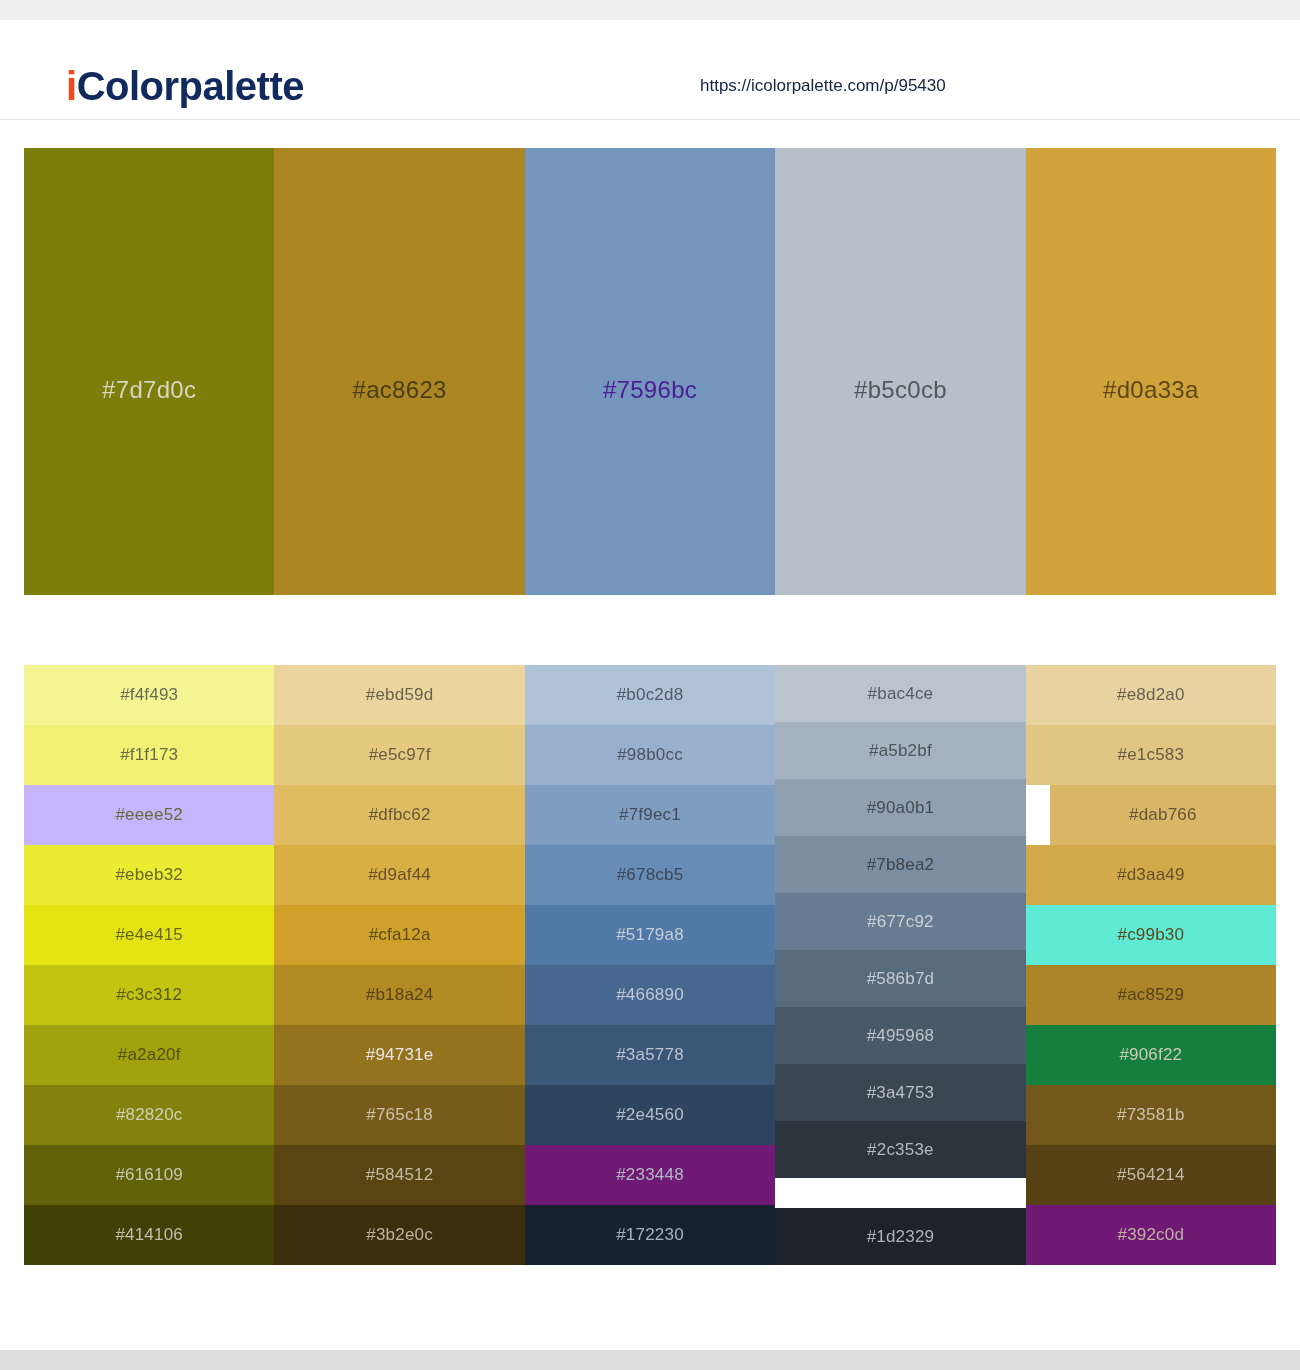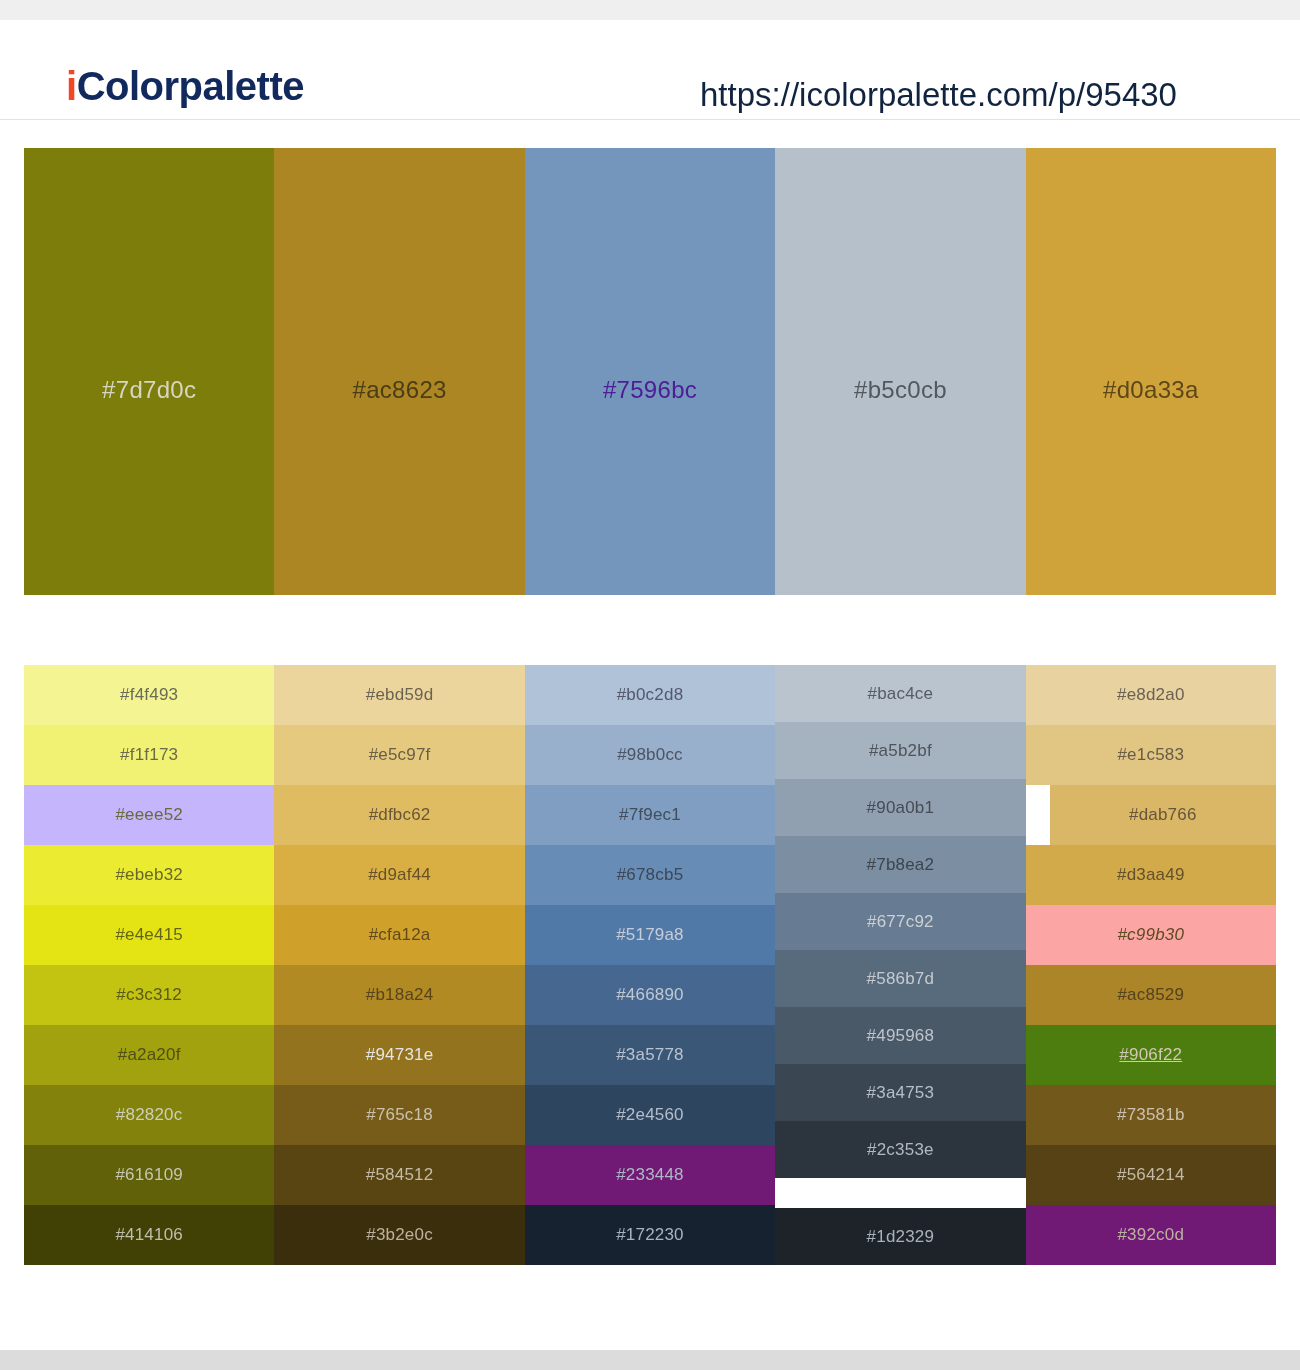--- a/index.html
+++ b/index.html
@@ -41,21 +41,21 @@
     letter-spacing: -0.5px;
     line-height: 1;
     white-space: nowrap;
   }
   .logo .logo-i { color: #ef4823; }
   .logo .logo-rest { color: #11295c; }
 
   .header-url {
     position: absolute;
     left: 700px; top: 56px;
-    font-size: 33px;
+    font-size: 17px;
     color: #11243f;
     white-space: nowrap;
     letter-spacing: 0px;
     text-align: center;
   }
 
   
   .main-palette {
     position: absolute;
     left: 24px; top: 148px;
@@ -76,21 +76,20 @@
     letter-spacing: 0.3px;
     white-space: nowrap;
   }
 
   
   .shades {
     position: absolute;
     left: 24px; top: 665px;
     width: 1252px; height: 600px;
     display: flex;
-    justify-content: flex-end;
   }
   .shade-col {
     flex: 1 1 0;
     display: flex;
     flex-direction: column;
   }
   .shade-cell {
     flex: 1 1 0;
     display: flex;
     align-items: center;
@@ -187,23 +186,23 @@
         <div class="shade-cell" style="background: rgb(73, 89, 104); color: rgb(191, 196, 203);">#495968</div>
         <div class="shade-cell" style="background: rgb(58, 71, 83); color: rgb(184, 190, 197);">#3a4753</div>
         <div class="shade-cell" style="background: rgb(44, 53, 62); color: rgb(177, 184, 192);">#2c353e</div>
         <div class="shade-cell" style="background: rgb(29, 35, 41); color: rgb(170, 178, 187); margin-top: 30px;">#1d2329</div>
       </div>
       <div class="shade-col">
         <div class="shade-cell" style="background: rgb(232, 210, 160); color: rgb(106, 97, 84);">#e8d2a0</div>
         <div class="shade-cell" style="background: rgb(225, 197, 131); color: rgb(104, 92, 71);">#e1c583</div>
         <div class="shade-cell" style="background: rgb(218, 183, 102); color: rgb(102, 86, 58); margin-left: 24px;">#dab766</div>
         <div class="shade-cell" style="background: rgb(211, 170, 73); color: rgb(99, 80, 45);">#d3aa49</div>
-        <div class="shade-cell" style="background: #fca5a5; color: rgb(94, 74, 32); font-style: italic;">#c99b30</div>
+        <div class="shade-cell" style="background: #5eead4; color: rgb(94, 74, 32);">#c99b30</div>
         <div class="shade-cell" style="background: rgb(172, 133, 41); color: rgb(85, 66, 29);">#ac8529</div>
-        <div class="shade-cell" style="background: #4d7c0f; color: rgb(210, 200, 181); text-decoration: underline;">#906f22</div>
+        <div class="shade-cell" style="background: #15803d; color: rgb(210, 200, 181);">#906f22</div>
         <div class="shade-cell" style="background: rgb(115, 88, 27); color: rgb(203, 193, 174);">#73581b</div>
         <div class="shade-cell" style="background: rgb(86, 66, 20); color: rgb(196, 186, 168);">#564214</div>
         <div class="shade-cell" style="background: #701a75; color: rgb(188, 178, 160);">#392c0d</div>
       </div>
     </div>
 
   <div class="footer-band"></div>
 
 </div>
 

